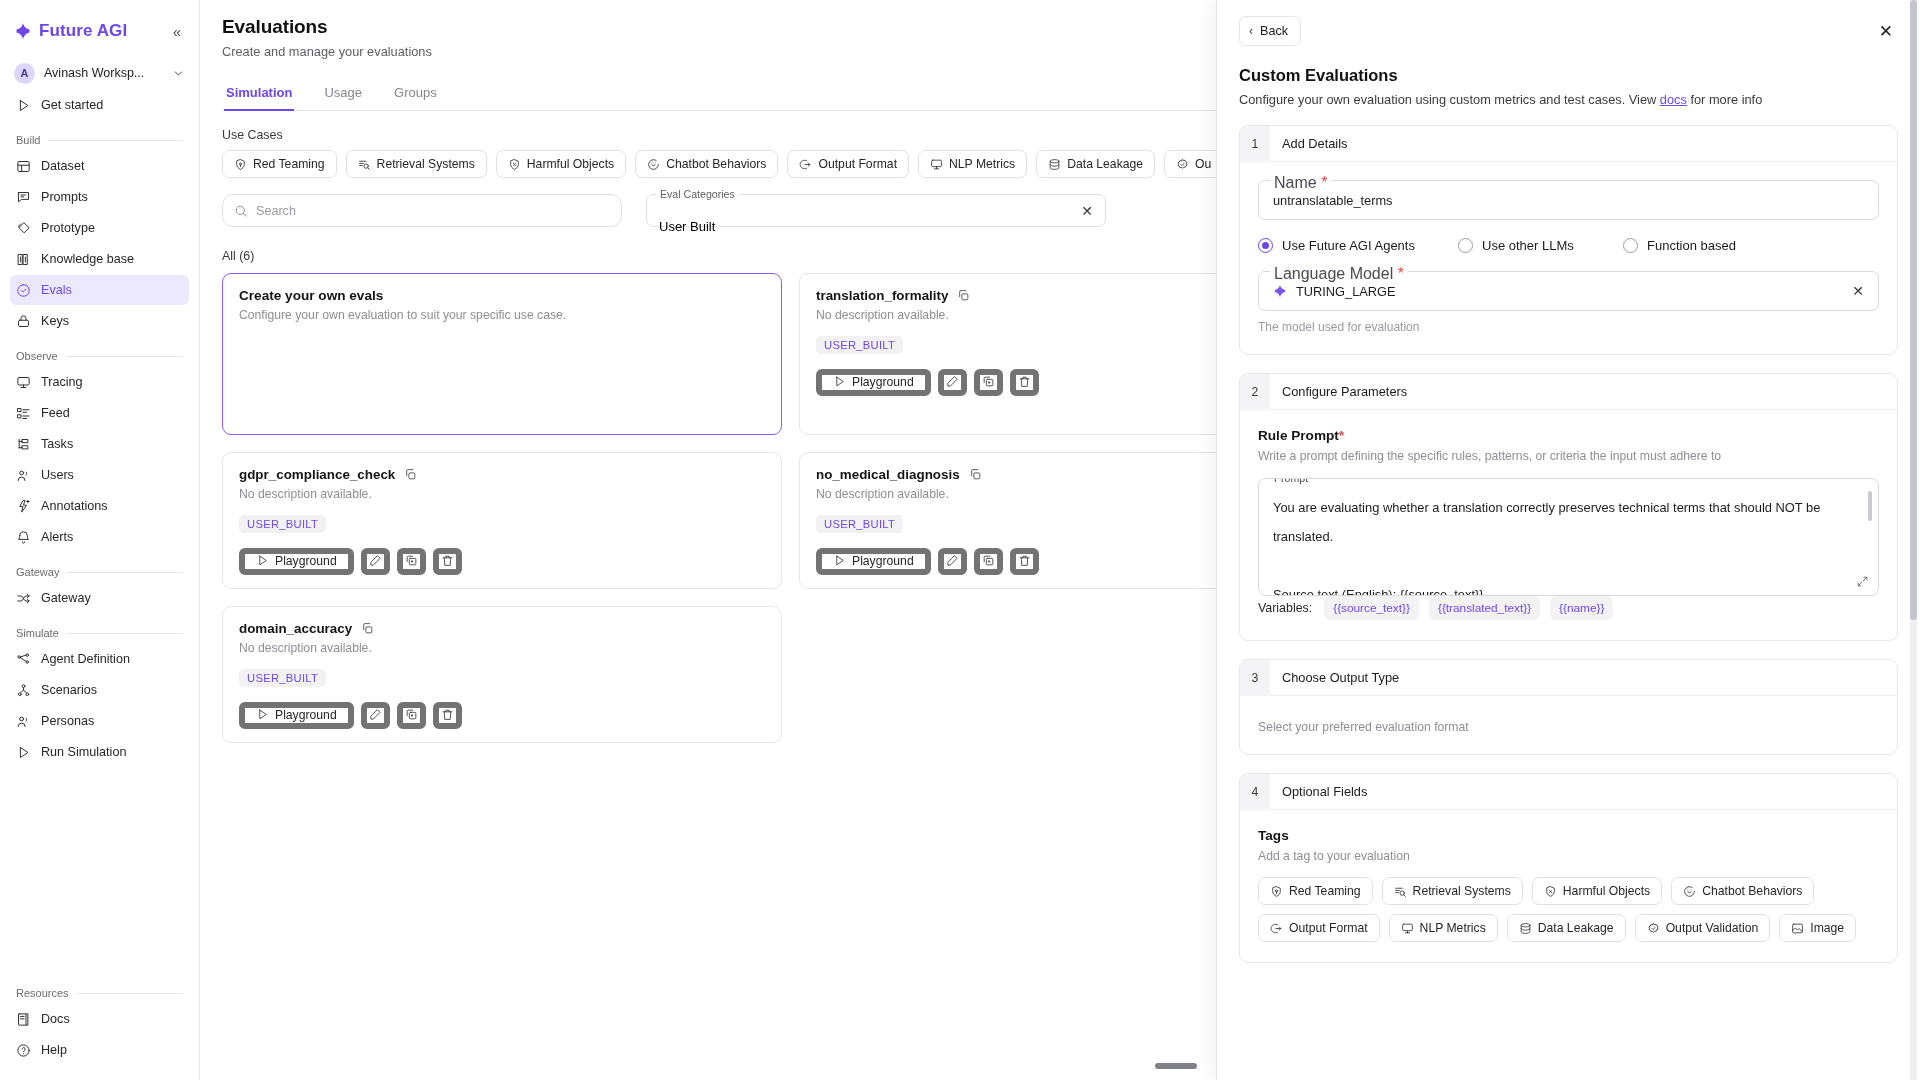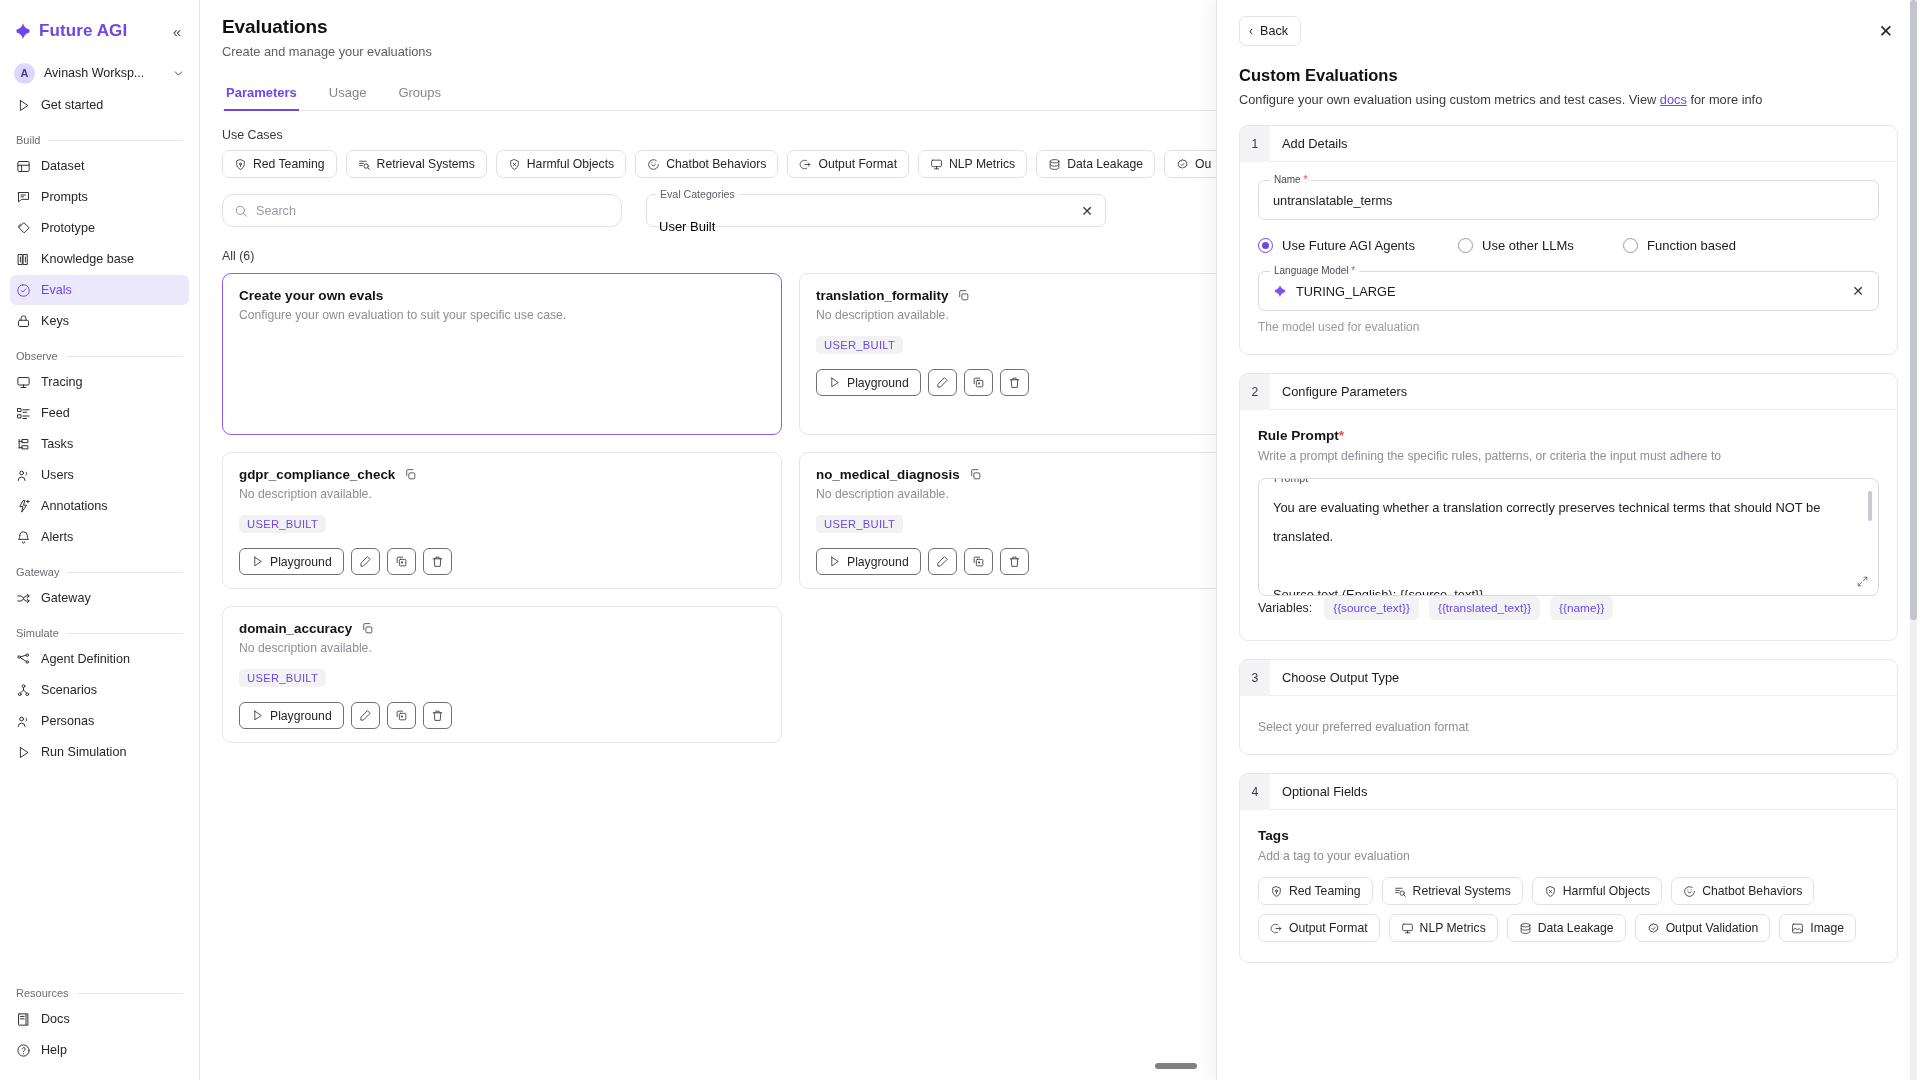--- a/index.html
+++ b/index.html
@@ -135,22 +135,22 @@
   .card.create .card-title { font-size: 13.6px; }
   .copy-ic { width: 13px; height: 13px; stroke: #3a3a40; stroke-width: 1.5; fill: none; cursor: pointer; }
   .card-desc { font-size: 12.2px; color: #8e8e96; margin-top: 5px; }
   .badge {
     display: inline-block; margin-top: 14px; padding: 3px 8px;
     background: #f2f2f5; border-radius: 5px;
     font-size: 11.2px; color: #6d47e8; font-weight: 500; letter-spacing: .3px;
   }
   .card-actions { display: flex; gap: 7px; margin-top: 15px; }
   .act-btn {
-    height: 27px; border: 1px solid #737373; border-radius: 6px;
-    background: #fff; display: inline-flex; align-items: center;
+    height: 27px; border: 6px solid #737373; border-radius: 6px;
+    background: #fff; display: inline-flex; 
     justify-content: center; gap: 6px; cursor: pointer;
     font-size: 12.2px; color: #26262b; font-family: inherit;
   }
   .act-btn.play { padding: 0 11px; }
   .act-btn.icon-only { width: 29px; }
   .act-btn .ic { width: 13px; height: 13px; flex: 0 0 13px; stroke-width: 1.5; }
 
   .fade-right {
     position: absolute; top: 0; right: 0; width: 120px; height: 1080px;
     background: linear-gradient(to right, rgba(255,255,255,0), #ffffff);
@@ -199,21 +199,21 @@
   }
   .step-label { font-size: 12.8px; color: #1c1c1e; }
   .step-body { padding: 18px 18px 20px; }
 
   .field {
     position: relative; border: 1px solid #d9d9de; border-radius: 7px;
     height: 40px; display: flex; align-items: center; padding: 0 14px; background: #fff;
   }
   .field-legend {
     position: absolute; top: -7px; left: 11px; background: #fff; padding: 0 4px;
-    font-size: 10px; color: #4a4a52;
+    font-size: 16px; color: #4a4a52;
   }
   .req { color: #e5484d; }
   .field-value { font-size: 12.8px; color: #1c1c1e; flex: 1; }
   .field-clear { font-size: 14px; color: #36363c; cursor: pointer; line-height: 1; }
 
   .radio-row { display: flex; align-items: center; margin-top: 18px; }
   .radio-opt { display: flex; align-items: center; gap: 9px; cursor: pointer; }
   .radio {
     width: 15px; height: 15px; border-radius: 50%;
     border: 1.6px solid #9a9aa2; flex: 0 0 15px;
@@ -469,21 +469,21 @@
       </div>
     </div>
   </aside>
 
   <main class="main">
     <div class="main-inner">
       <h1 class="page-title">Evaluations</h1>
       <div class="page-sub">Create and manage your evaluations</div>
 
       <div class="tabs">
-        <div class="tab active">Parameters</div>
+        <div class="tab active">Simulation</div>
         <div class="tab">Usage</div>
         <div class="tab">Groups</div>
       </div>
 
       <div class="usecases-label">Use Cases</div>
       <div class="chips-row">
         <div class="chip">
           <svg class="ic" viewBox="0 0 24 24">
               <path d="M12 3l7 3v6c0 4-3 7-7 9-4-2-7-5-7-9V6z"></path>
               <circle cx="12" cy="11" r="2"></circle>

